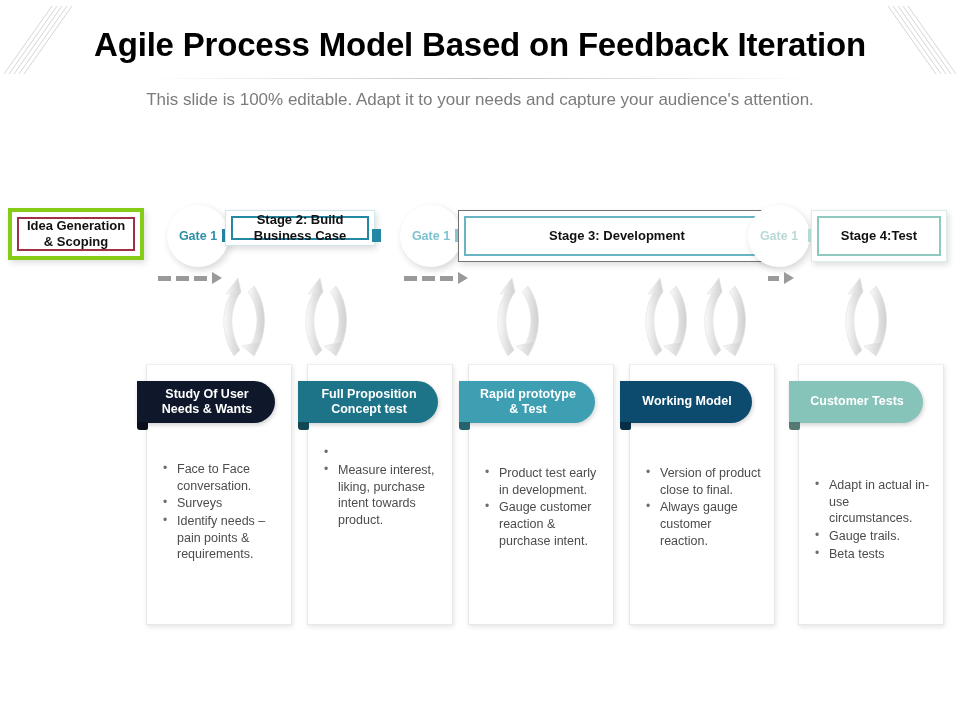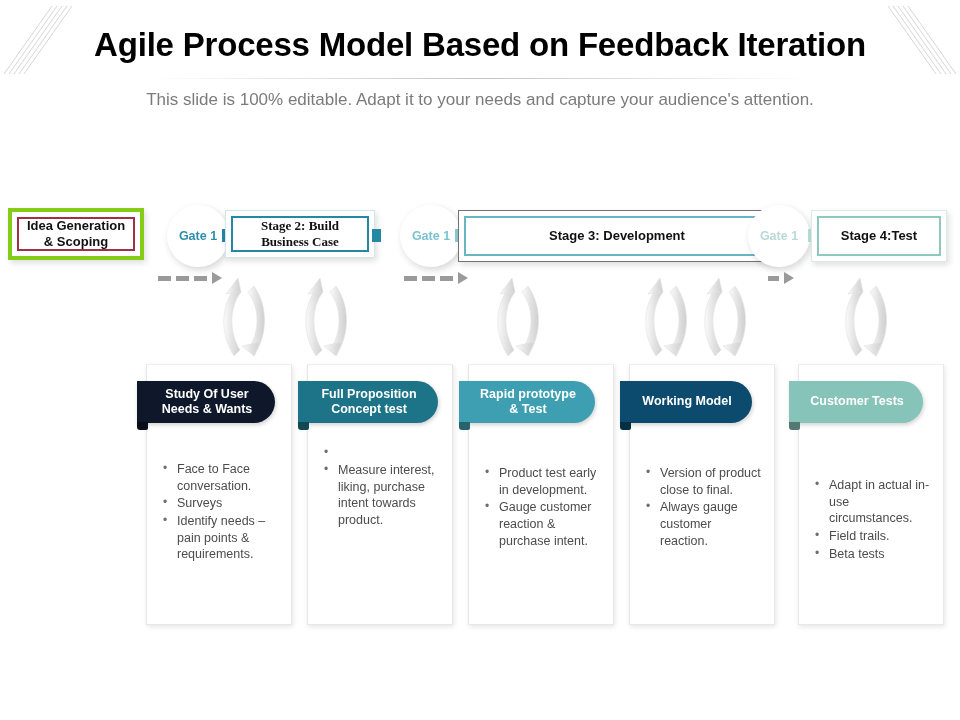--- a/index.html
+++ b/index.html
@@ -83,21 +83,21 @@
     position: absolute;
     left: 5px; top: 5px; right: 5px; bottom: 5px;
     border: 2px solid;
     box-sizing: border-box;
     background: #fff;
   }
   .stage-box .label { position: relative; z-index: 2; padding: 0 8px; }
 
   .stage-idea  { left: 8px;   top: 208px; width: 136px; height: 52px; border: 4px solid #84cc16; }
   .stage-idea  .inner { border-color: #9f3045; }
-  .stage-2     { left: 225px; top: 210px; width: 150px; height: 48px; border: 1px solid #cfe6ec; font-family: Liberation Serif, serif; }
+  .stage-2     { left: 225px; top: 210px; width: 150px; height: 36px; border: 1px solid #cfe6ec; }
   .stage-2     .inner { border-color: #2487a3; }
   .stage-3     { left: 458px; top: 210px; width: 318px; height: 52px; border: 1px solid #737373; }
   .stage-3     .inner { border-color: #68b6c4; }
   .stage-4     { left: 811px; top: 210px; width: 136px; height: 52px; border: 1px solid #d9ece8; }
   .stage-4     .inner { border-color: #8dc9bf; }
 
   
   .gate {
     position: absolute;
     width: 62px; height: 62px;
@@ -447,21 +447,21 @@
     <div class="card-header" style="background: rgb(134, 195, 184);">
       <span class="hdr-text">Customer Tests</span>
     </div>
     <div class="card-bullets">
       <div class="bullet-row">
         <span class="bullet-dot">•</span>
         <span class="bullet-text">Adapt in actual in-use circumstances.</span>
       </div>
       <div class="bullet-row">
         <span class="bullet-dot">•</span>
-        <span class="bullet-text">Field trails.</span>
+        <span class="bullet-text">Gauge trails.</span>
       </div>
       <div class="bullet-row">
         <span class="bullet-dot">•</span>
         <span class="bullet-text">Beta tests</span>
       </div>
     </div>
   </div>
 </div>
 
 </body></html>

